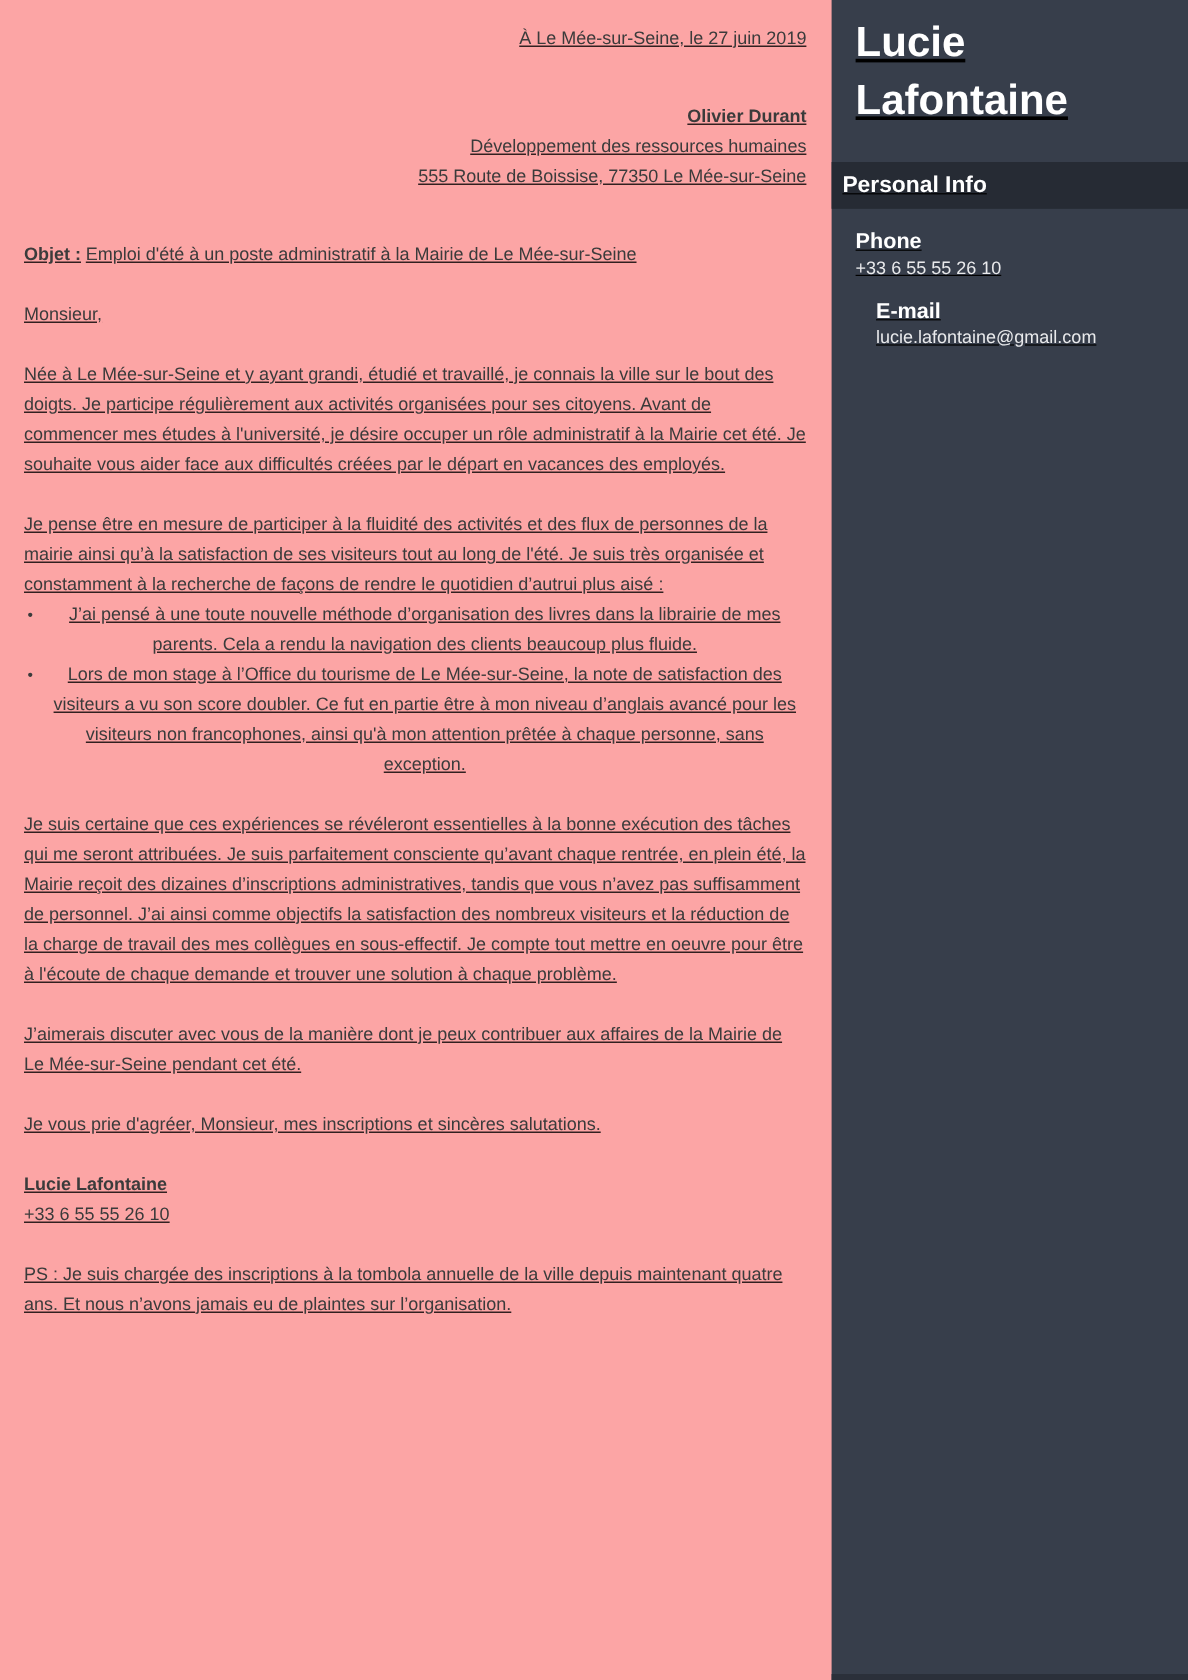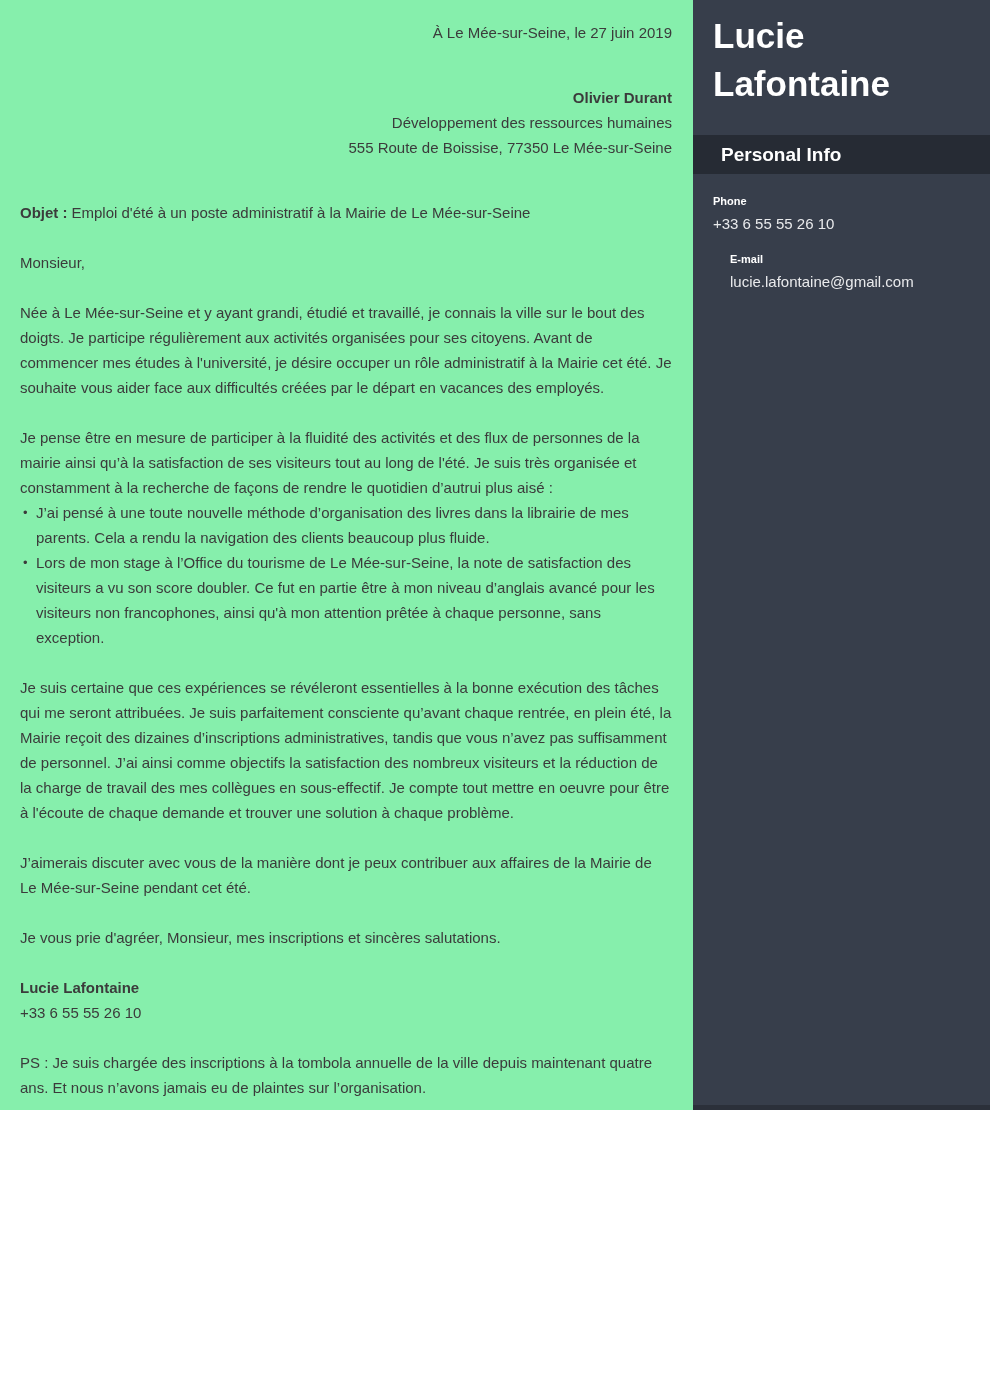--- a/index.html
+++ b/index.html
@@ -3,41 +3,42 @@
 <meta charset="utf-8">
 <style>
   * { margin:0; padding:0; box-sizing:border-box; }
   html,body { width:990px; height:1400px; }
   body {
     font-family:"Liberation Sans", sans-serif;
     background:#ffffff;
   }
   .page {
     display:flex;
-    width:990px; height:1110px;
-    background:#86efac;
+    width:990px; height:1400px;
+    background:#fca5a5;
     overflow:hidden;
+    text-decoration:underline;
   }
 
   
   .letter {
     flex:1 1 auto;
     padding:20px 21px 0 20px;
     color:#3b3b3b;
     font-size:15px;
     line-height:25px;
   }
   .date-line { text-align:right; margin-bottom:40px; }
   .recipient { text-align:right; margin-bottom:40px; }
   .recipient .bold { font-weight:bold; }
   .subject { margin-bottom:25px;margin-top:28px; }
   .subject strong { margin-right:4px; }
   .para { margin-bottom:25px; }
   .para:last-child { margin-bottom:16px; }
-  ul.achievements { list-style:none; margin:0 0 25px 0; }
+  ul.achievements { list-style:none; margin:0 0 25px 0;text-align:center; }
   ul.achievements li {
     position:relative;
     padding-left:16px;
   }
   ul.achievements li::before {
     content:"•";
     position:absolute;
     left:3px; top:0;
     color:#3b3b3b;
     font-size:13px;
@@ -56,30 +57,30 @@
   .applicant-name {
     padding:12px 20px 0 20px;
     font-size:35px;
     line-height:48px;
     font-weight:bold;
     color:#ffffff;
   }
   .section-header {
     margin-top:27px;
     background:#262b34;
-    padding:8px 28px;
+    padding:8px 9px;
     font-size:19px;
     line-height:23px;
     font-weight:bold;
     color:#ffffff;
   }
   .contact { padding:17px 20px 0 20px; }
   .contact .label {
     font-weight:bold;
-    font-size:11px;
+    font-size:18px;
     line-height:20px;
     color:#ffffff;
   }
   .contact .value {
     font-size:15px;
     line-height:25px;
     color:#e9eaec;
   }
   .contact .group + .group { margin-top:13px;margin-left:17px; }
   .sidebar-bottom-strip {

